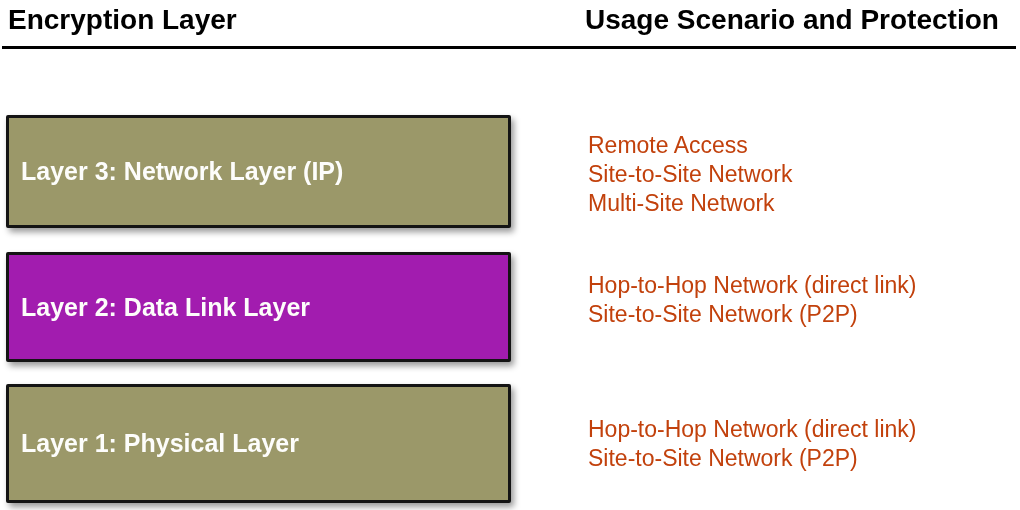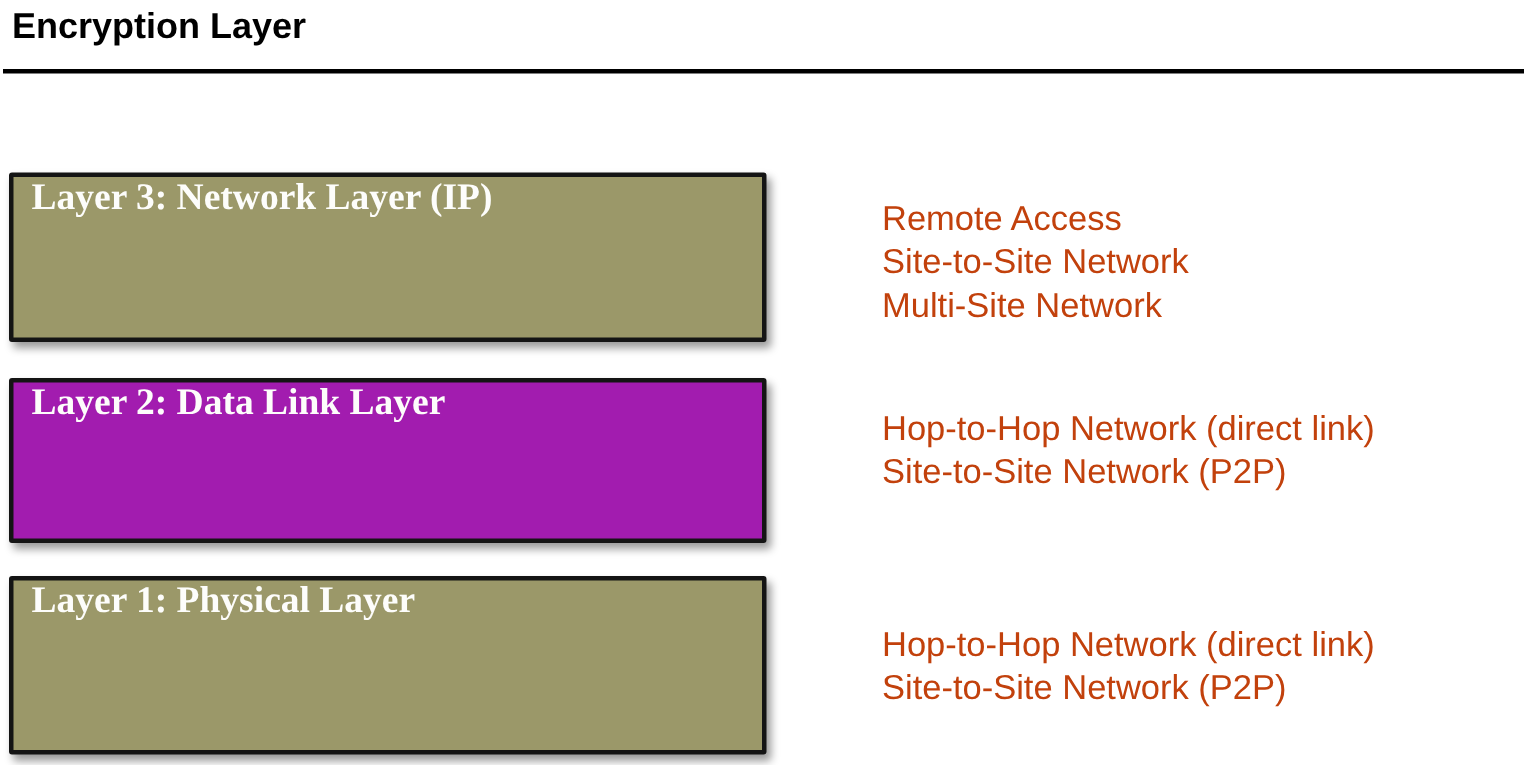--- a/index.html
+++ b/index.html
@@ -11,21 +11,21 @@
     position: relative;
     width: 1020px;
     height: 510px;
     background: #ffffff;
     font-family: "Liberation Sans", sans-serif;
     overflow: hidden;
   }
   .col-header {
     position: absolute;
     top: 4px;
-    font-size: 24px;
+    font-size: 28px;
     font-weight: bold;
     color: #000000;
     white-space: nowrap;
     letter-spacing: 0;
   }
   .col-header.left  { left: 8px; }
   .col-header.right { left: 585px; }
   .rule {
     position: absolute;
     left: 2px;
@@ -36,23 +36,22 @@
   }
   .layer-box {
     position: absolute;
     left: 6px;
     width: 505px;
     box-sizing: border-box;
     border: 3px solid #141414;
     border-radius: 2px;
     box-shadow: 3px 4px 6px rgba(0,0,0,0.40);
     display: flex;
-    align-items: flex-start;
+    align-items: center;
     padding-left: 12px;
-    font-family: Liberation Serif, serif;
   }
   .layer-box.olive { background: #9b9869; }
   .layer-box.red   { background: #a21caf; }
   .box1 { top: 115px; height: 113px; }
   .box2 { top: 252px; height: 110px; }
   .box3 { top: 384px; height: 119px; }
   .layer-label {
     font-size: 25px;
     font-weight: bold;
     color: #fdfdfb;
@@ -70,20 +69,21 @@
   .g2 { top: 271px; }
   .g3 { top: 415px; }
 </style>
 </head>
 <body>
 
 <div class="canvas">
 
   <div class="col-header left">Encryption Layer</div>
 
+  <div class="col-header right">Usage Scenario and Protection</div>
 
   <div class="rule"></div>
 
   <div class="layer-box olive box1">
     <span class="layer-label">Layer 3: Network Layer (IP)</span>
   </div>
   <div class="scenarios g1">
     <div>Remote Access</div>
     <div>Site-to-Site Network</div>
     <div>Multi-Site Network</div>

